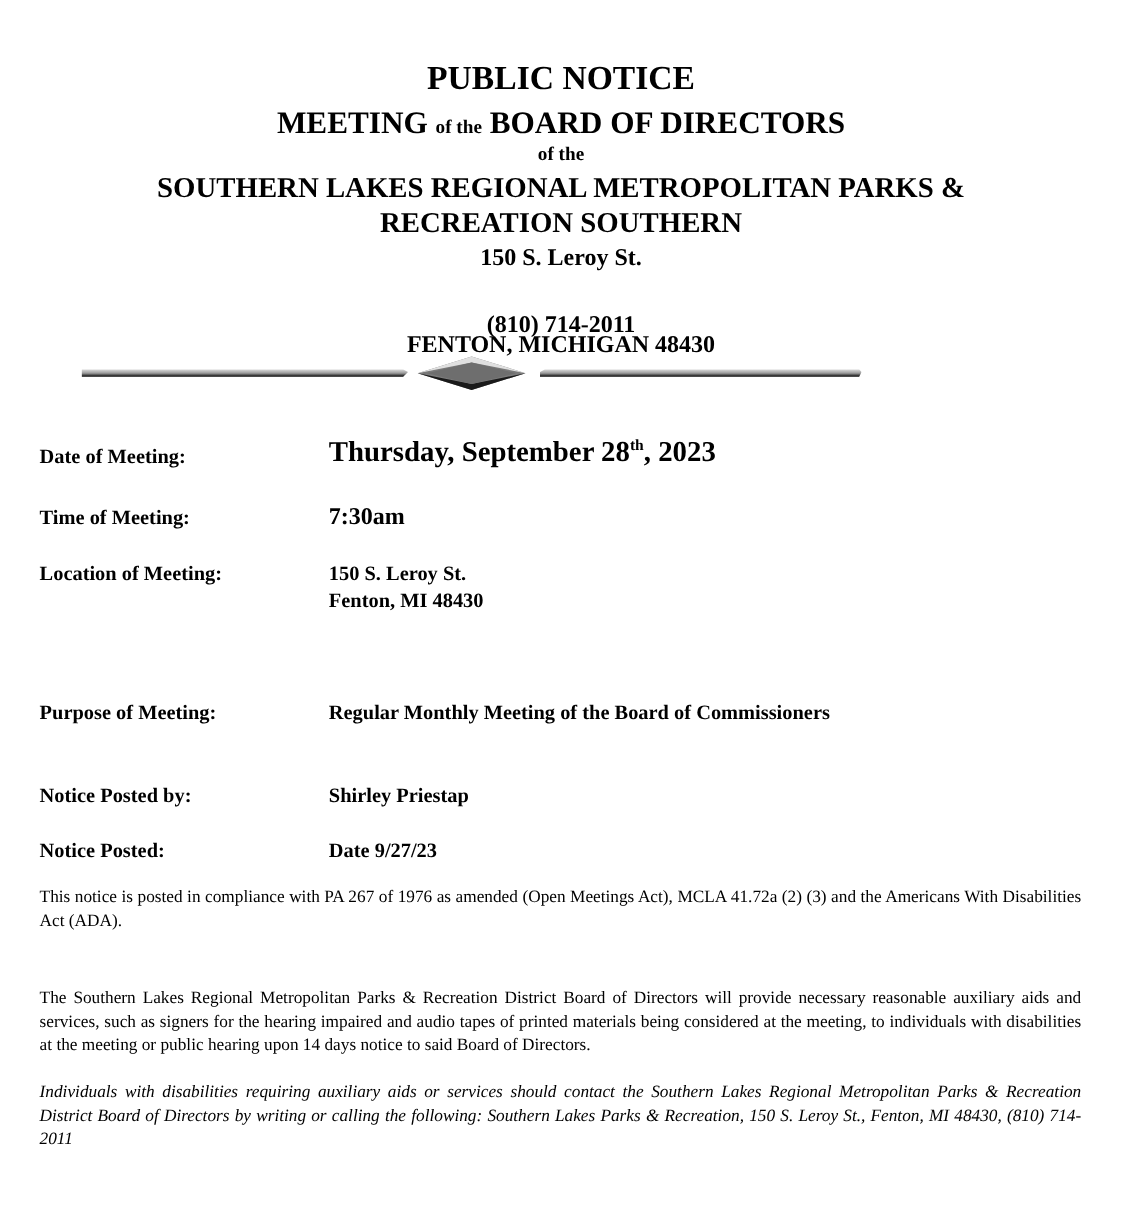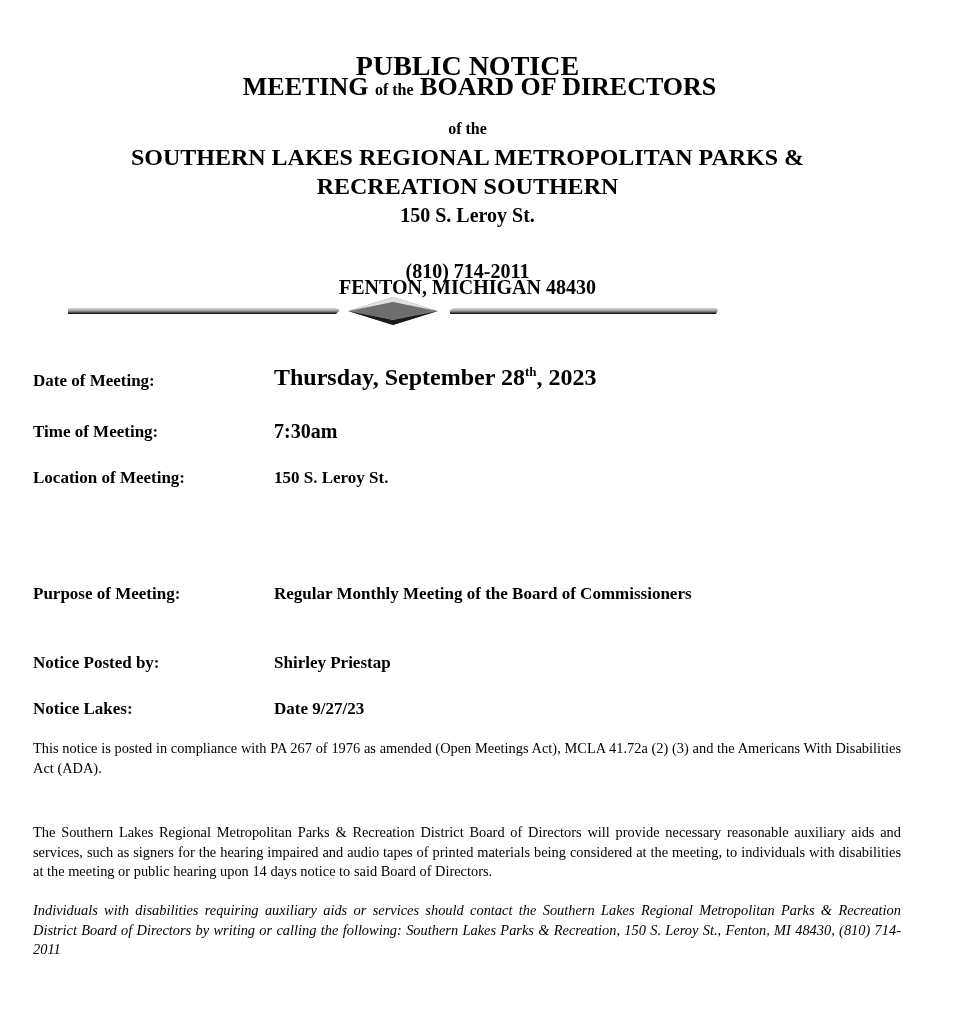--- a/index.html
+++ b/index.html
@@ -2,21 +2,21 @@
 <html><head>
 <meta charset="utf-8">
 <style>
   html, body { margin: 0; padding: 0; background: #ffffff; }
   body {
     width: 955px; height: 1024px; position: relative; overflow: hidden;
     font-family: "Liberation Serif", "DejaVu Serif", serif; color: #000;
   }
   .header { position: absolute; left: 0; width: 935px; text-align: center; font-weight: bold; }
   .h-title { top: 50px; font-size: 28px; line-height: 32px; }
-  .h-meeting { top: 72px; font-size: 26px; line-height: 30px; padding-left: 12px; }
+  .h-meeting { top: 88px; font-size: 26px; line-height: 30px; }
   .h-meeting .small { font-size: 16px; }
   .h-ofthe { top: 120px; font-size: 16px; line-height: 18px; }
   .h-org1 { top: 143px; font-size: 24px; line-height: 28px; }
   .h-org2 { top: 172px; font-size: 24px; line-height: 28px; }
   .h-addr { top: 203px; font-size: 20px; line-height: 24px; }
   .h-city { top: 231px; font-size: 20px; line-height: 24px; margin-top: 44px; }
   .h-phone { top: 259px; font-size: 20px; line-height: 24px; }
 
   .divider { position: absolute; top: 296px; left: 68px; width: 650px; height: 30px; }
 
@@ -69,33 +69,34 @@
 
 <div class="row" style="top:420px;">
   <span class="label">Time of Meeting:</span>
   <span class="value" style="font-size:20px;">7:30am</span>
 </div>
 
 <div class="row" style="top:466px;">
   <span class="label">Location of Meeting:</span>
   <div class="value">
     <div>150 S. Leroy St.</div>
+    <div>Fenton, MI  48430</div>
   </div>
 </div>
 
 <div class="row" style="top:582px;">
   <span class="label">Purpose of Meeting:</span>
   <span class="value">Regular Monthly Meeting of the Board of Commissioners</span>
 </div>
 
 <div class="row" style="top:651px;">
   <span class="label">Notice Posted by:</span>
   <span class="value">Shirley Priestap</span>
 </div>
 
 <div class="row" style="top:697px;">
-  <span class="label">Notice Lakes:</span>
+  <span class="label">Notice Posted:</span>
   <span class="value">Date  9/27/23</span>
 </div>
 
 <div class="para" style="top:739px;">This notice is posted in compliance with PA 267 of 1976 as amended (Open Meetings Act), MCLA 41.72a (2) (3) and the Americans With Disabilities Act (ADA).</div>
 <div class="para" style="top:823px;">The Southern Lakes Regional Metropolitan Parks &amp; Recreation District Board of Directors will provide necessary reasonable auxiliary aids and services, such as signers for the hearing impaired and audio tapes of printed materials being considered at the meeting, to individuals with disabilities at the meeting or public hearing upon 14 days notice to said Board of Directors.</div>
 <div class="para italic" style="top:901px;">Individuals with disabilities requiring auxiliary aids or services should contact the Southern Lakes Regional Metropolitan Parks &amp; Recreation District Board of Directors by writing or calling the following:  Southern Lakes Parks &amp; Recreation, 150 S. Leroy St., Fenton, MI  48430, (810) 714-2011</div>
 
 </body></html>

